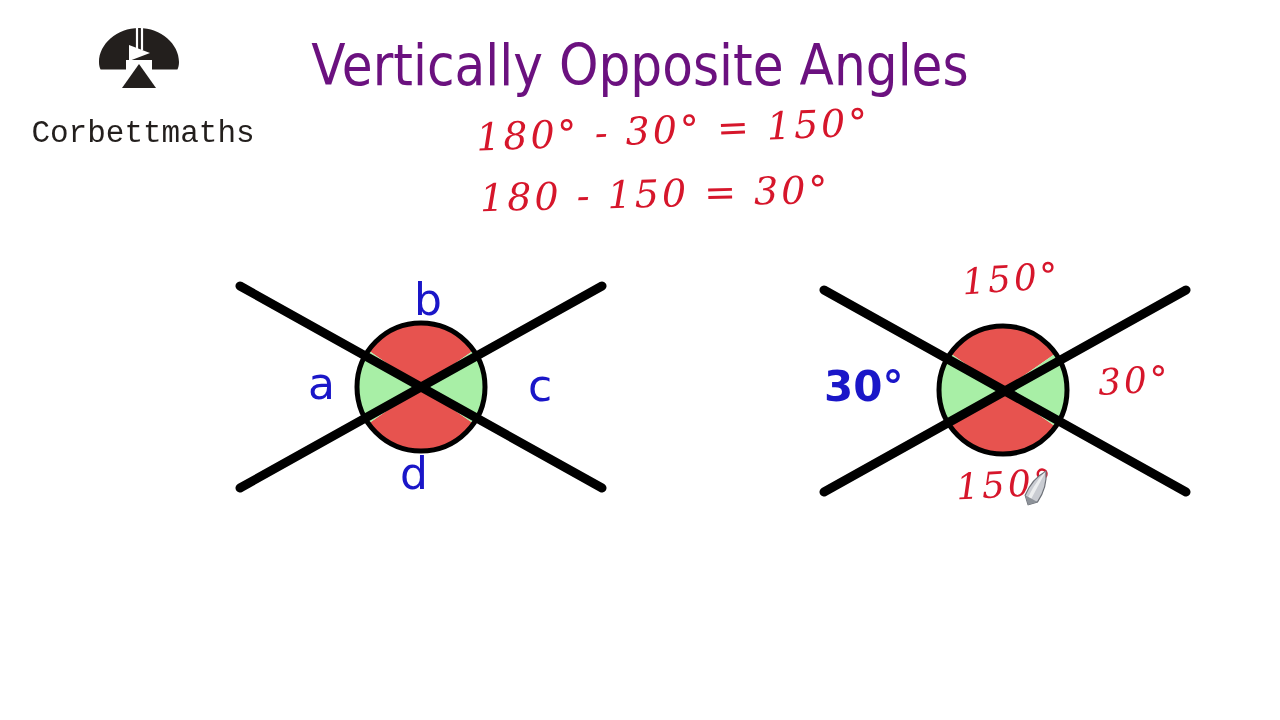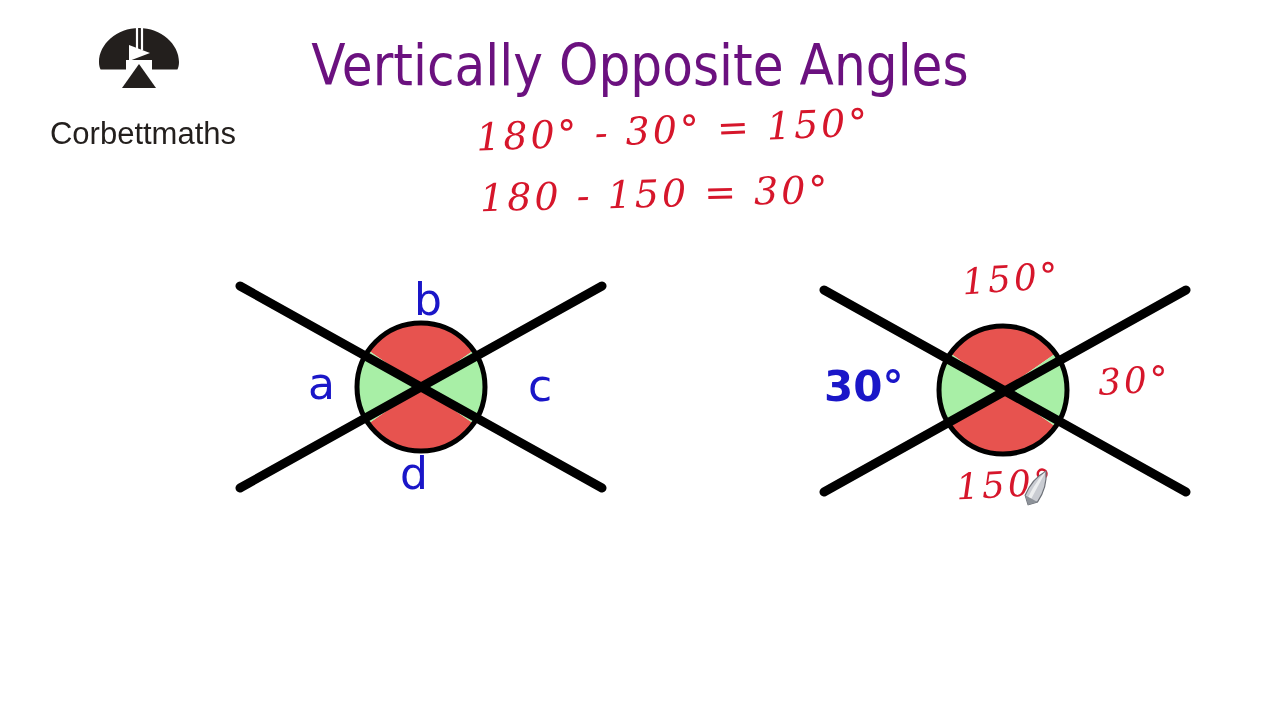--- a/index.html
+++ b/index.html
@@ -38,21 +38,21 @@
     top: 0px;
     width: 86px;
     height: 64px;
   }
   #logo-wordmark {
     position: absolute;
     left: 0px;
     top: 92px;
     width: 250px;
     text-align: center;
-    font-family: Liberation Sans, sans-serif;
+    font-family: Liberation Mono, monospace;
     font-size: 31px;
     line-height: 31px;
     color: #231f1d;
     letter-spacing: 0px;
     white-space: nowrap;
   }
 
   
   #page-title {
     position: absolute;

